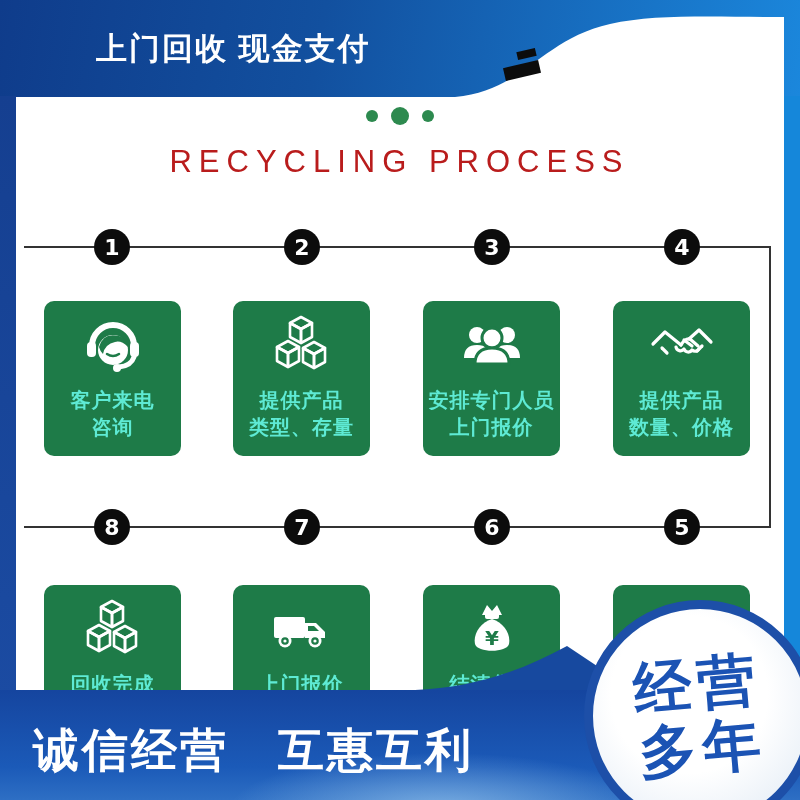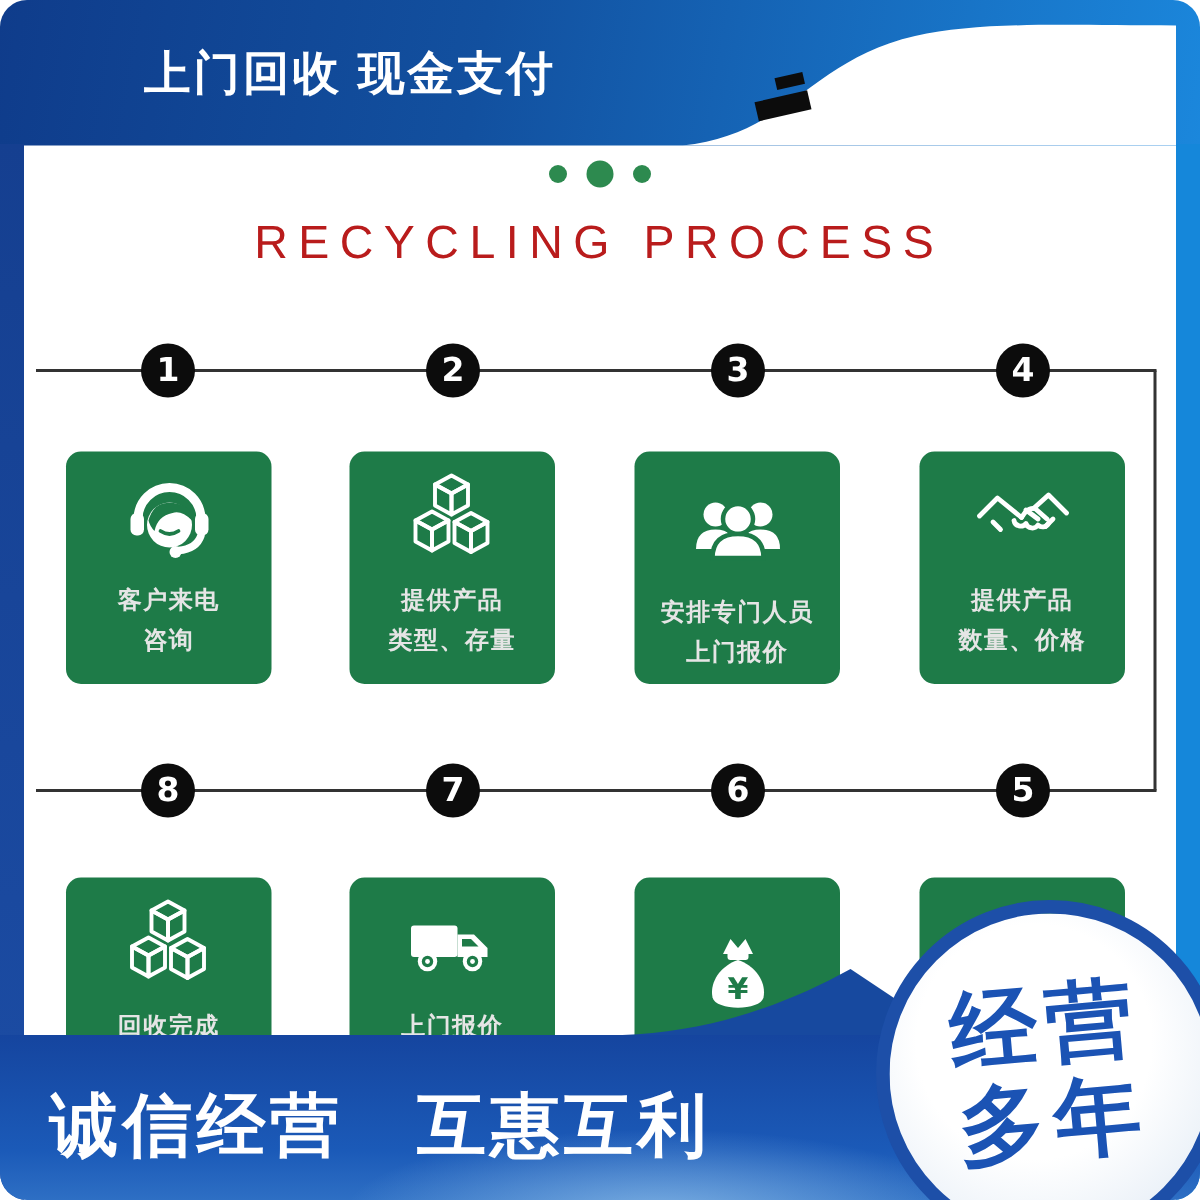--- a/index.html
+++ b/index.html
@@ -1,17 +1,17 @@
 <!DOCTYPE html>
 <html><head>
 <meta charset="utf-8">
 <style>
   html,body{margin:0;padding:0;background:#fff;}
   .page{position:relative;width:800px;height:800px;overflow:hidden;background:#fff;
-        font-family:"Liberation Sans","DejaVu Sans",sans-serif;border-radius:18px;}
+        font-family:"Liberation Sans","DejaVu Sans",sans-serif;}
 
   
   .banner{position:absolute;left:0;top:0;width:800px;height:97px;z-index:1;
           background:linear-gradient(100deg,#0f3c8b 0%,#12509f 40%,#1b87dc 100%);}
   .banner-title{position:absolute;left:96px;top:28px;color:#fff;font-weight:bold;
           font-size:31px;letter-spacing:2px;white-space:nowrap;}
   .left-strip{position:absolute;left:0;top:96px;width:16px;height:704px;z-index:1;
           background:linear-gradient(180deg,#153f90 0%,#1c4da5 100%);}
   .right-strip{position:absolute;left:784px;top:96px;width:16px;height:704px;z-index:1;
           background:#1587da;}
@@ -38,24 +38,24 @@
   
   .num{position:absolute;width:36px;height:36px;border-radius:50%;background:#0c0c0c;color:#fff;
        display:flex;align-items:center;justify-content:center;font-weight:bold;font-size:22px;
        transform:translate(-50%,-50%);z-index:3;font-family:"DejaVu Sans",sans-serif;}
 
   
   .card{position:absolute;width:137px;height:155px;background:#1e7b48;border-radius:10px;
         display:flex;flex-direction:column;align-items:center;padding-top:13px;
         box-sizing:border-box;z-index:3;}
   .card .icon{width:64px;height:64px;flex:none;}
-  .card .txt{margin-top:9px;color:#e5e5e5;font-weight:bold;font-size:16px;line-height:27px;
+  .card .txt{margin-top:9px;color:#5eead4;font-weight:bold;font-size:20px;line-height:27px;
         letter-spacing:1px;text-align:center;white-space:nowrap;}
   .r1c{top:301px;} .r2c{top:585px;}
-  .c1{left:44px;} .c2{left:233px;} .c3{left:423px;justify-content:center;} .c4{left:613px;}
+  .c1{left:44px;} .c2{left:233px;} .c3{left:423px;} .c4{left:613px;}
 
   
   .footer{position:absolute;left:0;top:690px;width:800px;height:110px;z-index:4;
         background:linear-gradient(180deg,#15459f 0%,#1b5ab8 70%,#2e6fc4 100%);}
   .footer-glow{position:absolute;left:0;top:0;width:100%;height:100%;
         background:radial-gradient(ellipse 300px 80px at 55% 108%,rgba(160,205,240,.65),transparent 70%);}
   .footer-slogan{position:absolute;left:33px;top:30px;color:#fff;font-weight:bold;font-size:46px;
         letter-spacing:3px;white-space:nowrap;}
   .wave{position:absolute;left:415px;top:642px;z-index:4;}
 

